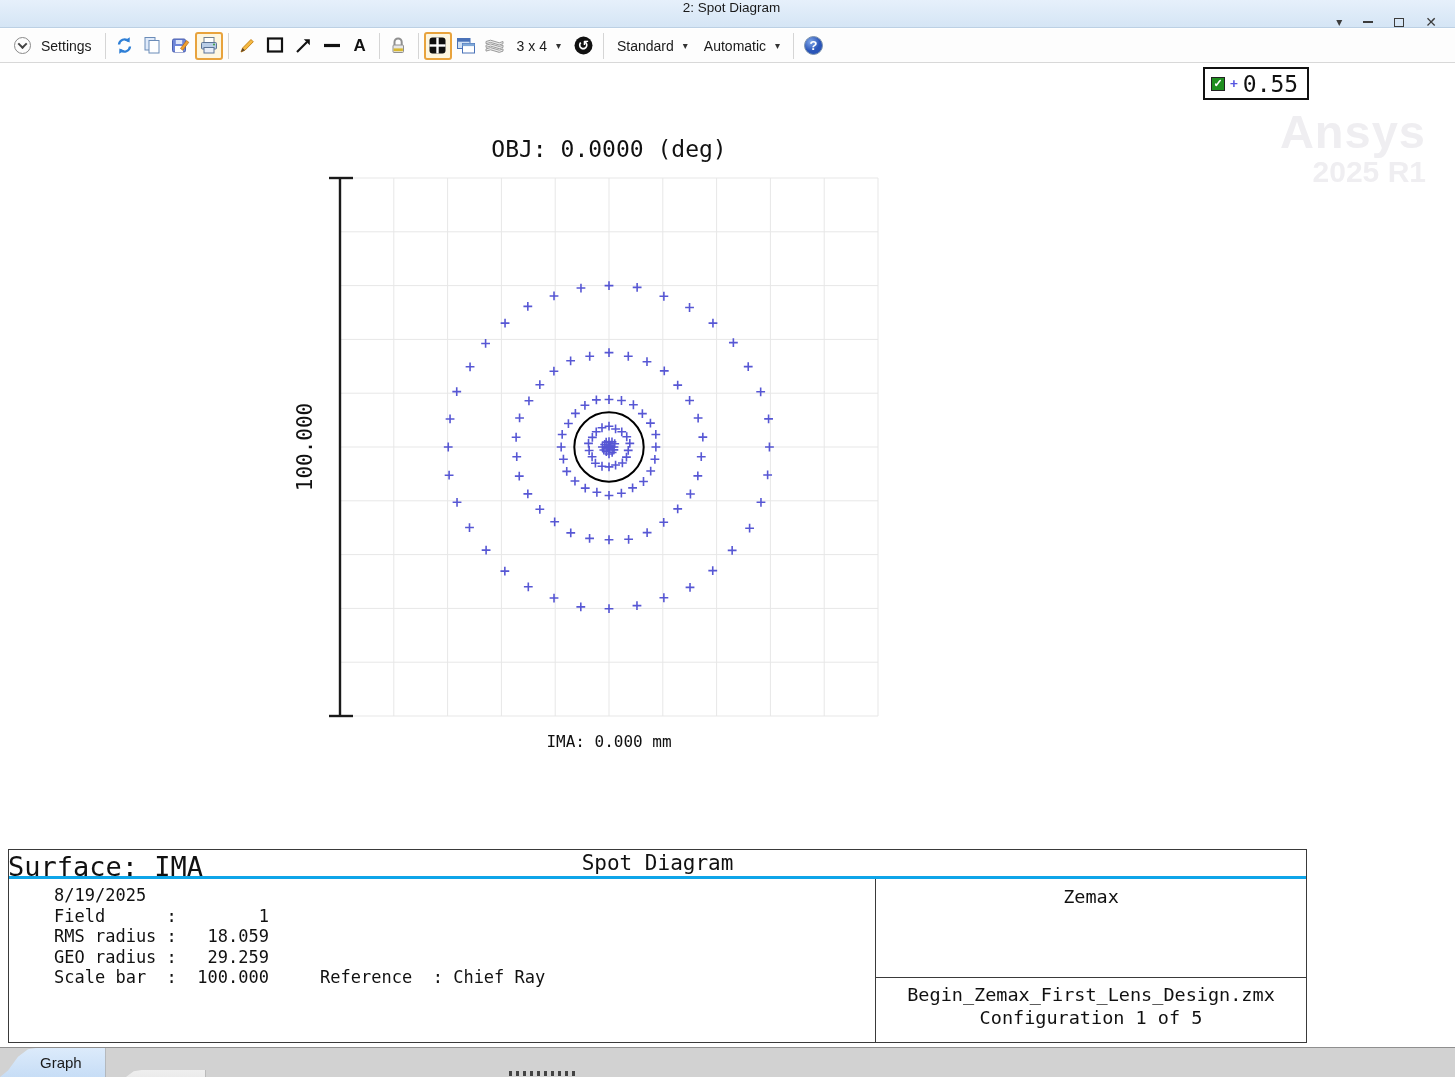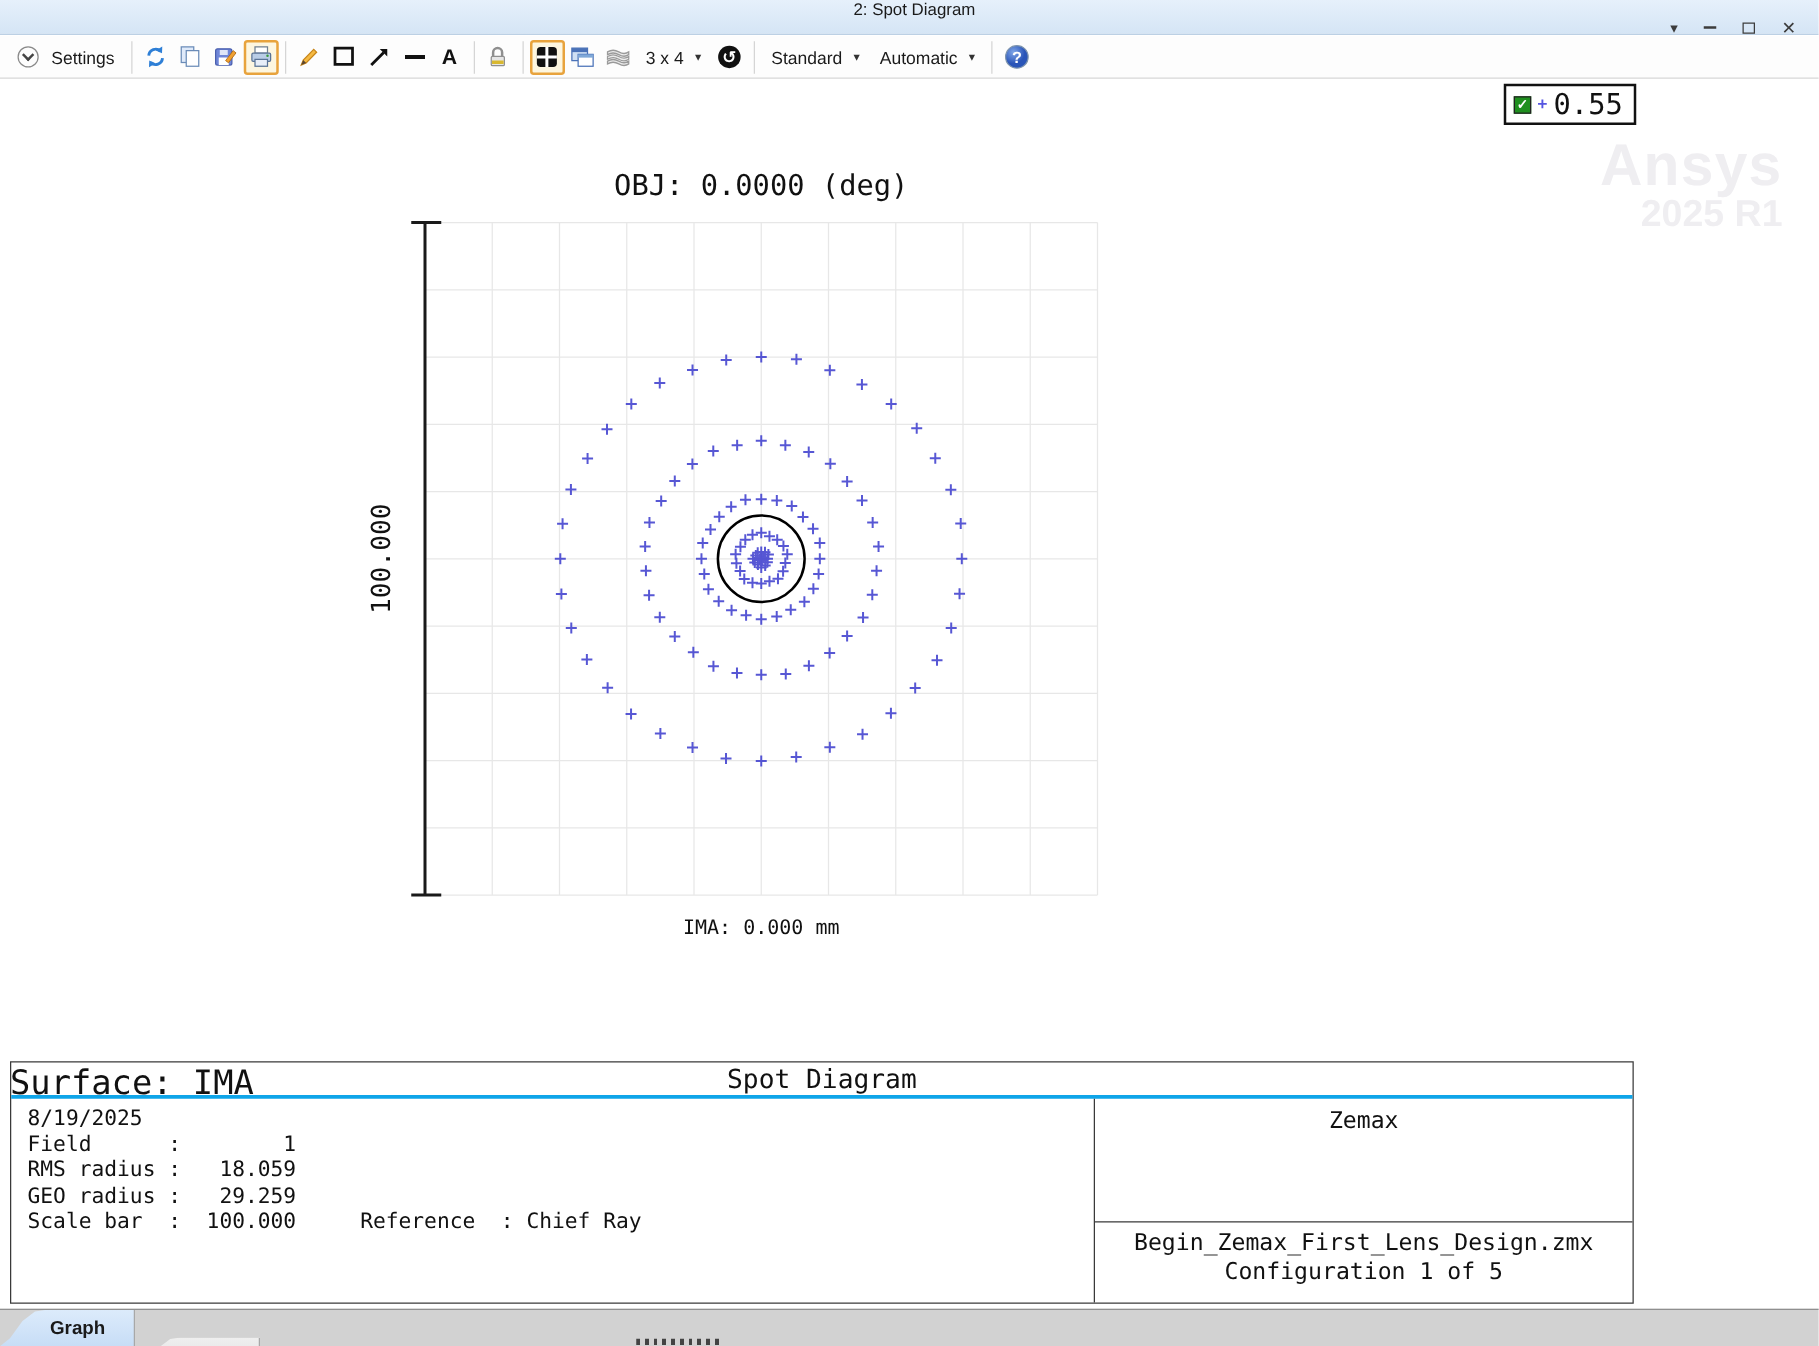--- a/index.html
+++ b/index.html
@@ -56,33 +56,33 @@
   .surface { position:absolute; left:8px; top:813px; font-family:"DejaVu Sans Mono", monospace;
     font-size:27px; color:#111;margin-top:38px; }
 
   
   .infotable { position:absolute; left:8px; top:849px; width:1299px; height:194px;
     border:1px solid #3a3a3a; font-family:"DejaVu Sans Mono", monospace; color:#111; }
   .it-header { height:29px; border-bottom:3px solid #0ea5e9; display:flex; align-items:center;
     justify-content:center; font-size:21px; }
   .it-body { display:flex; height:163px; }
   .it-left { width:866px; padding:6px 0 0 13px; }
-  .it-left .ln { white-space:pre; font-size:17px; line-height:20.6px; }
+  .it-left .ln { white-space:pre; font-size:17px; line-height:20.6px;margin-left:32px; }
   .it-right { flex:1; border-left:1px solid #3a3a3a; display:flex; flex-direction:column; }
   .it-brand { height:98px; padding-top:6px; text-align:center; font-size:18.5px; line-height:23px; }
   .it-file  { flex:1; border-top:1px solid #3a3a3a; padding-top:5px; text-align:center;
     font-size:18.5px; line-height:23px; }
 
   
   .tabbar { position:absolute; left:0; bottom:0; width:100%; height:30px; background:#d2d2d2;
     border-top:1px solid #8f8f8f; display:flex; align-items:stretch; }
   .tab { position:relative; height:100%; display:flex; align-items:center; justify-content:center;
     font-size:15px; color:#1a1a1a; padding:0 24px 0 40px; min-width:100px;
     clip-path:polygon(0 100%, 8px 78%, 18px 30%, 28px 4%, 36px 0, 100% 0, 100% 100%);
-    box-shadow:inset -1px 0 0 #a8a8a8;font-weight:bold; }
+    box-shadow:inset -1px 0 0 #a8a8a8; }
   .tab.active { background:linear-gradient(#dcebfb,#c7ddf6); }
   .tab.inactive { background:linear-gradient(#efefef,#dedede);margin-top:22px; }
   .artifact { position:absolute; left:509px; top:1071px; width:70px; height:5px; opacity:.85;
     background:repeating-linear-gradient(90deg,#2a2a2a 0 3px,transparent 3px 7px); }
 </style>
 </head>
 <body>
 
 <div class="win">
 

